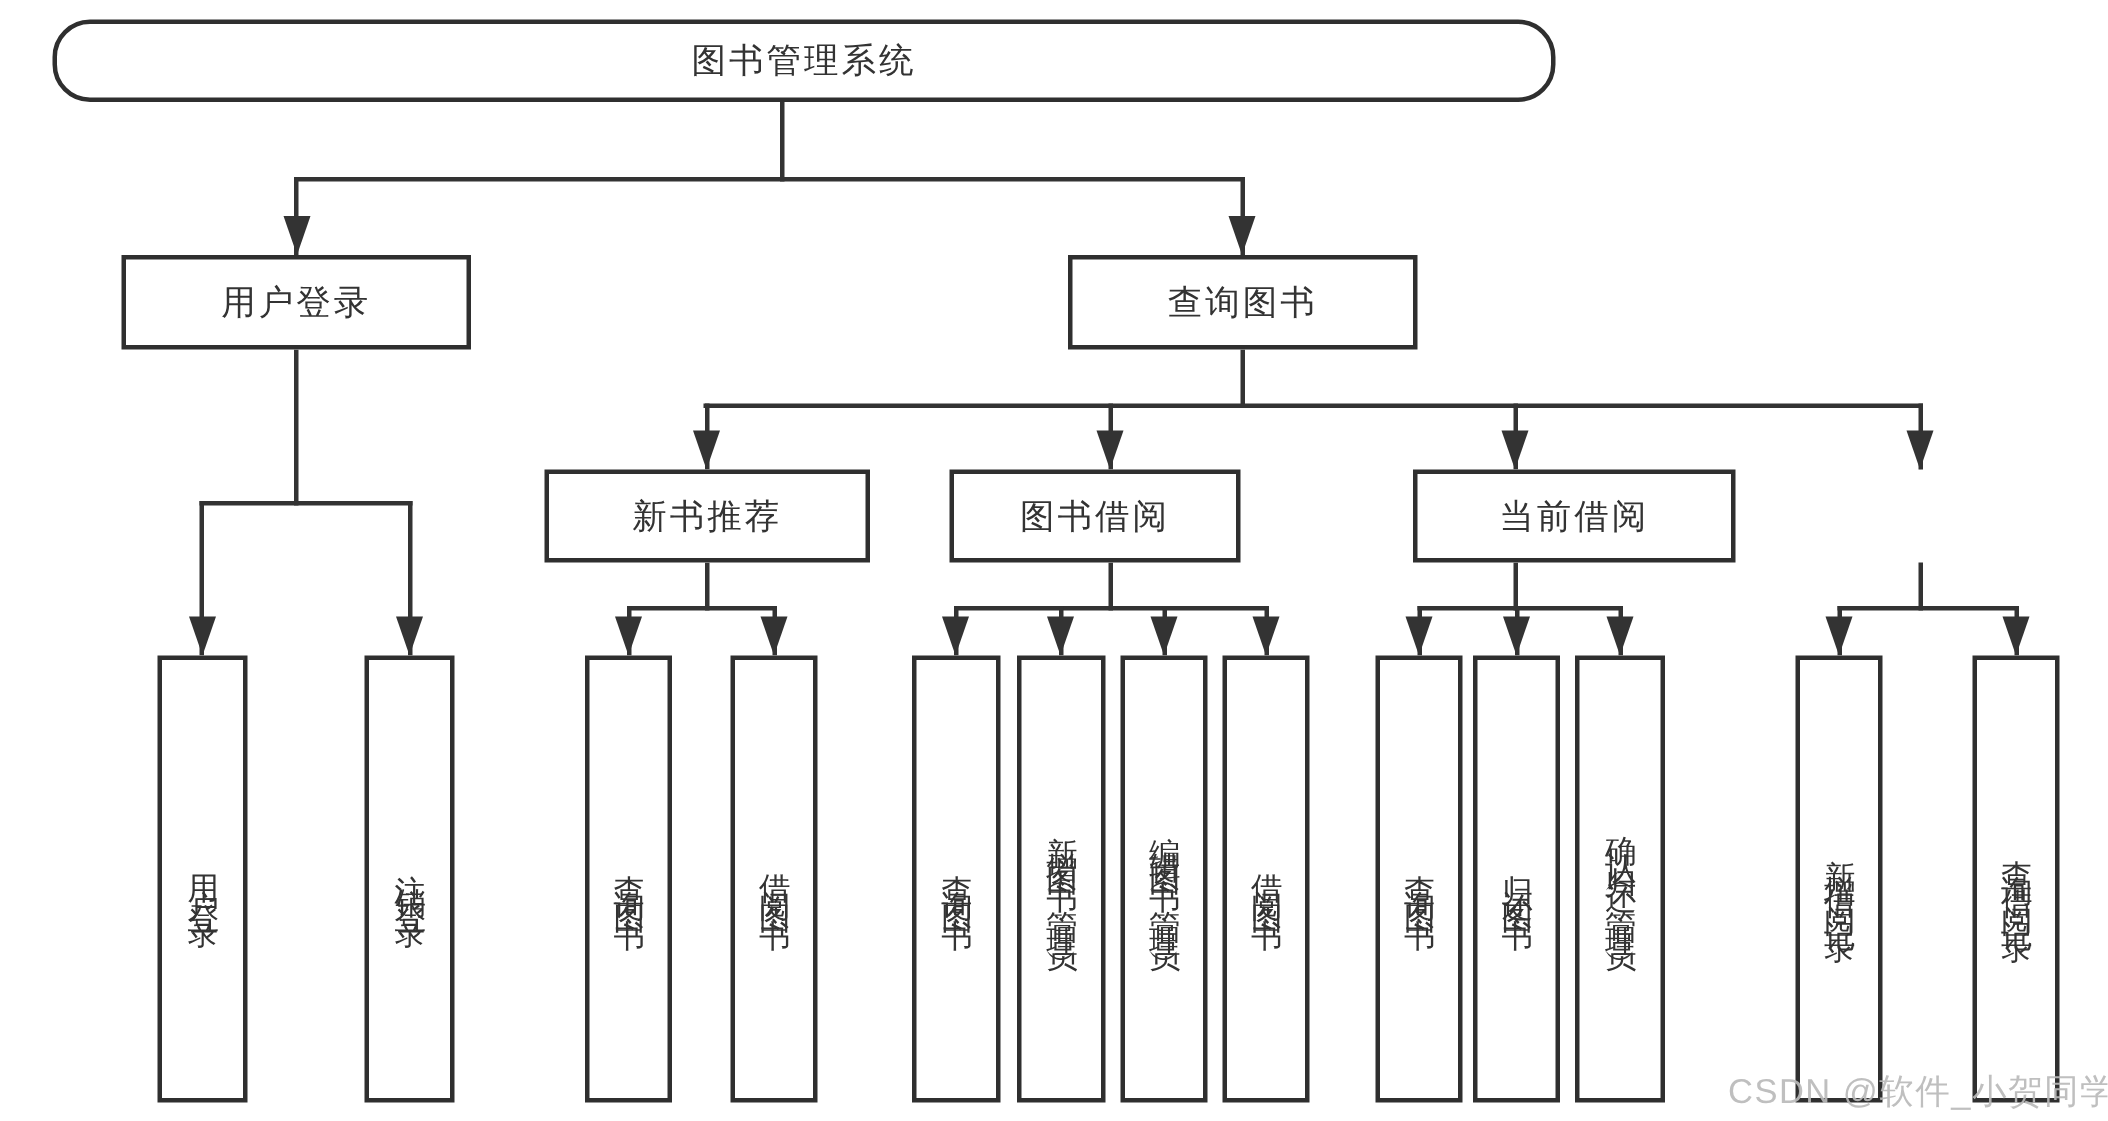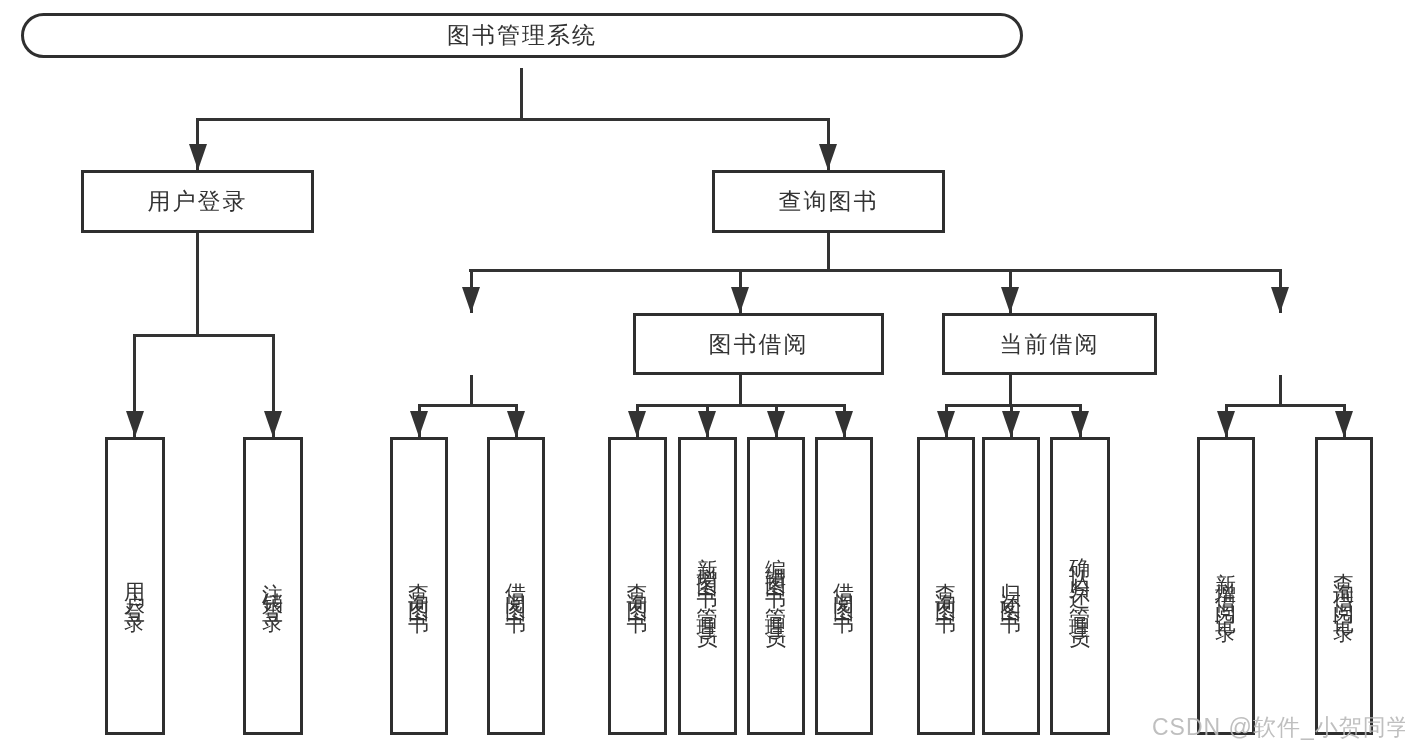--- a/index.html
+++ b/index.html
@@ -81,32 +81,35 @@
   <div class="vl" style="left:1079px;top:404px;height:33px;"></div>
   <div class="tri" style="left:1071px;top:411px;"></div>
 
   <div class="vl" style="left:1279px;top:375px;height:32px;"></div>
   <div class="hl" style="left:1225px;top:404px;width:121px;"></div>
   <div class="vl" style="left:1225px;top:404px;height:33px;"></div>
   <div class="tri" style="left:1217px;top:411px;"></div>
   <div class="vl" style="left:1343px;top:404px;height:33px;"></div>
   <div class="tri" style="left:1335px;top:411px;"></div>
 
-  <div class="box h" style="left:21px;top:13px;width:1002px;height:45px;border-radius:25px;">
+  <div class="box h" style="left:35px;top:13px;width:1002px;height:55px;border-radius:25px;">
     <span>图书管理系统</span>
   </div>
 
   <div class="box h" style="left:81px;top:170px;width:233px;height:63px;">
     <span>用户登录</span>
   </div>
   <div class="box h" style="left:712px;top:170px;width:233px;height:63px;">
     <span>查询图书</span>
   </div>
 
-  <div class="box h" style="left:633px;top:313px;width:251px;height:62px;">
+  <div class="box h" style="left:363px;top:313px;width:217px;height:62px;">
+    <span>新书推荐</span>
+  </div>
+  <div class="box h" style="left:633px;top:313px;width:194px;height:62px;">
     <span>图书借阅</span>
   </div>
   <div class="box h" style="left:903px;top:313px;width:215px;height:62px;margin-left:39px;">
     <span>当前借阅</span>
   </div>
 
   <div class="box v" style="left:105px;top:437px;width:60px;height:298px;">
     <span>用户登录</span>
   </div>
   <div class="box v" style="left:243px;top:437px;width:60px;height:298px;">

